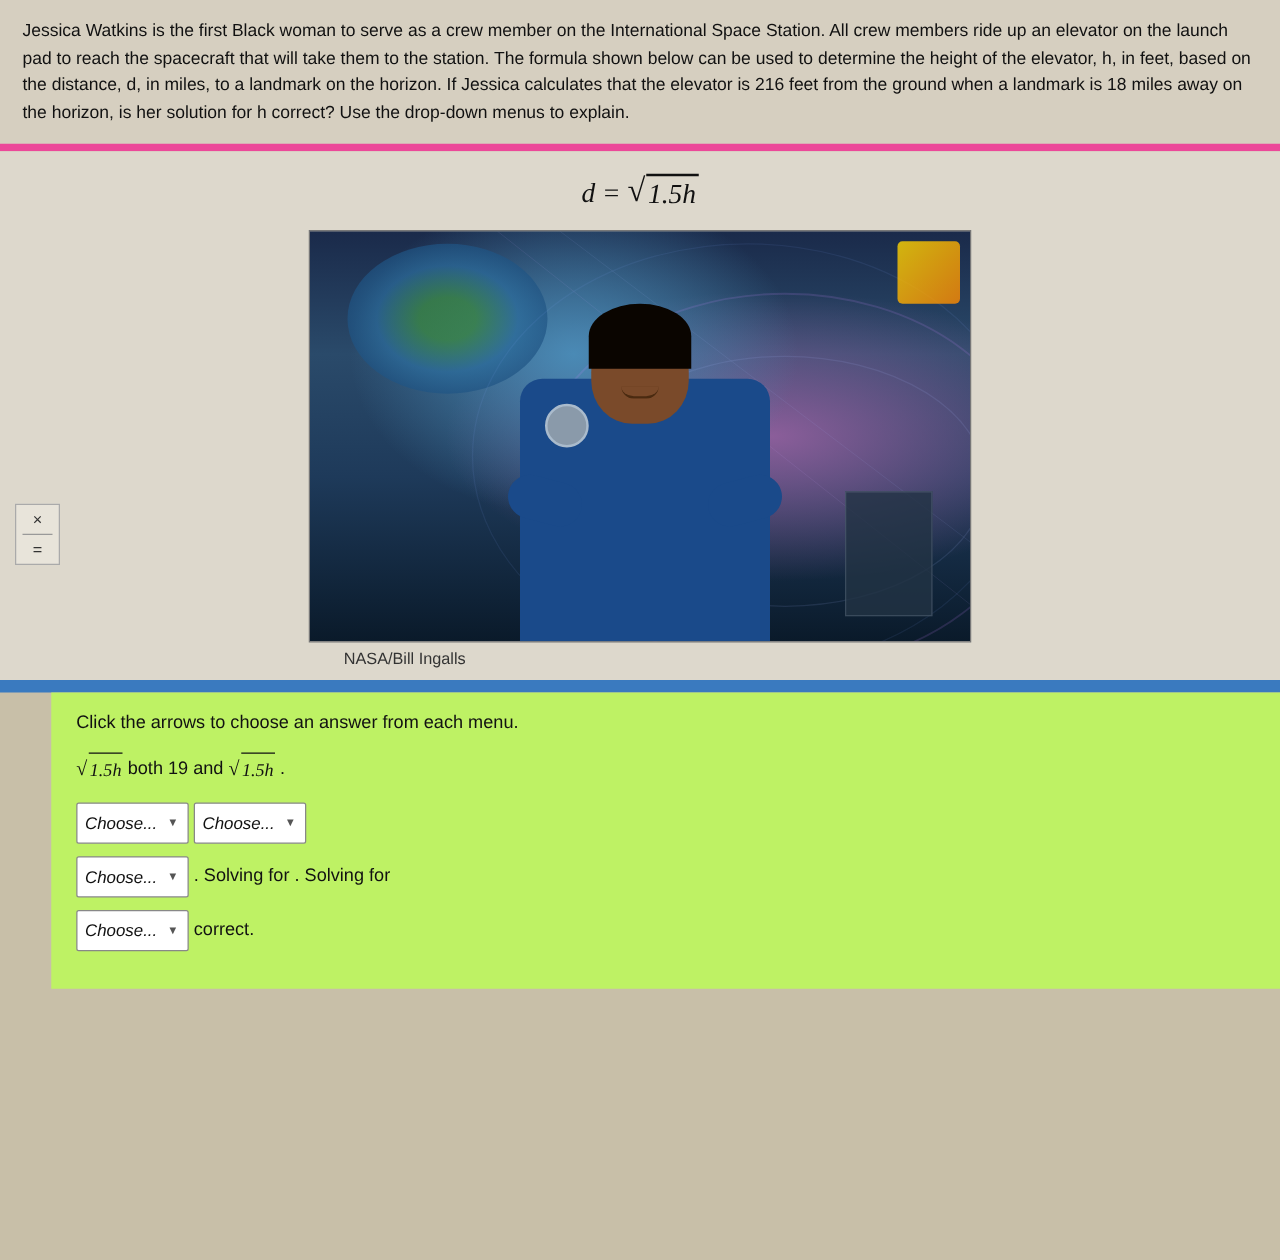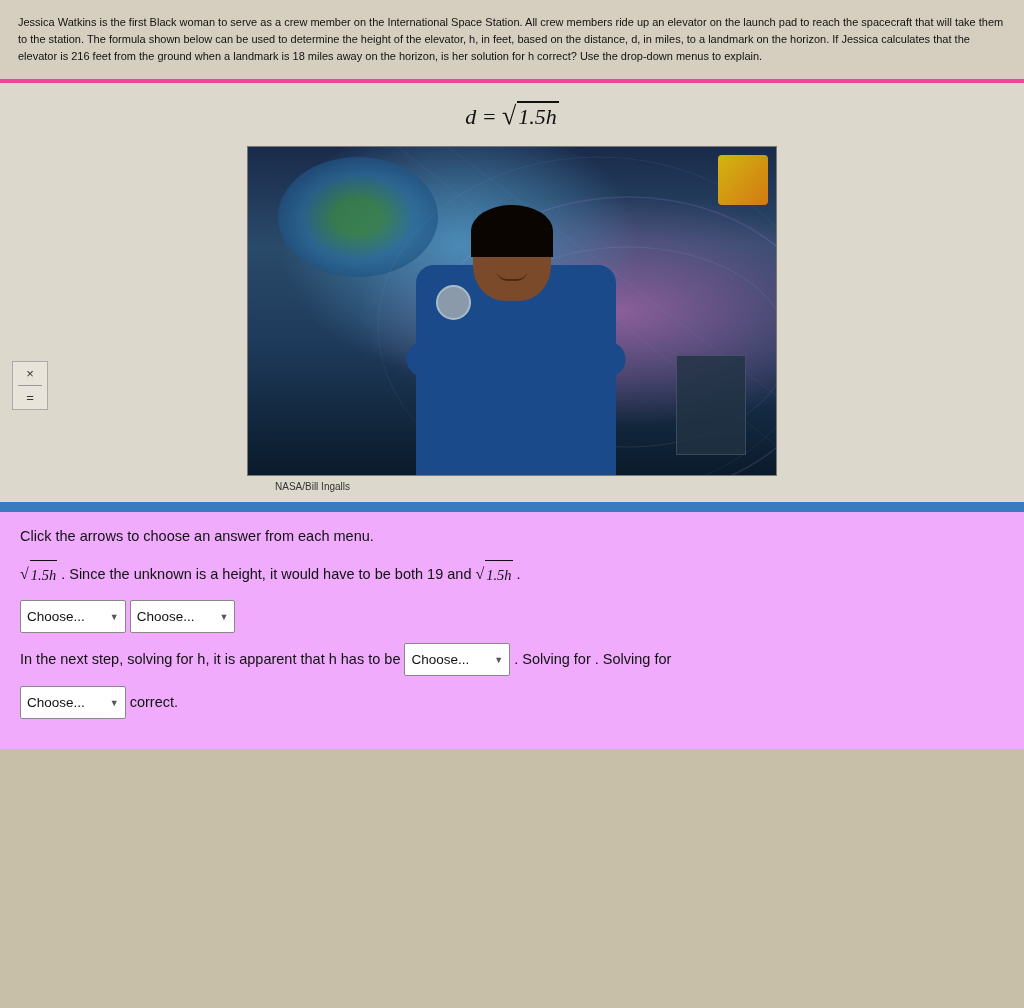--- a/index.html
+++ b/index.html
@@ -8,22 +8,22 @@
       background: #c8bfa8;
       width: 1024px;
       min-height: 1008px;
       overflow-x: hidden;
     }
 
     
     .problem-text-area {
       background: #d6cfc0;
       padding: 14px 18px 14px 18px;
-      border-bottom: 4px solid #ec4899;
-      font-size: 11px;
+      border-bottom: 6px solid #ec4899;
+      font-size: 14px;
       line-height: 1.55;
       color: #111;
     }
 
     
     .main-content {
       background: #ddd8cc;
       padding: 18px 30px 10px 30px;
       display: flex;
       flex-direction: column;
@@ -62,44 +62,46 @@
 
     
     .blue-bar {
       background: #3a7abf;
       height: 10px;
       width: 100%;
     }
 
     
     .bottom-section {
-      background: #f0abfc;
+      background: #bef264;
       padding: 16px 20px 20px 20px;
       font-size: 14.5px;
       color: #111;
+      margin-left: 41px;
     }
 
     .bottom-instruction {
       font-size: 14.5px;
       margin-bottom: 14px;
       color: #111;
     }
 
     .dropdown-inline {
       display: inline-flex;
       align-items: center;
       border: 1px solid #888;
       background: white;
       padding: 2px 6px;
       border-radius: 2px;
       font-size: 13.5px;
       cursor: pointer;
       min-width: 90px;
-      gap: 21px;
+      gap: 4px;
       vertical-align: middle;
+      font-style: italic;
     }
 
     .dropdown-arrow {
       font-size: 9px;
       color: #555;
       margin-left: 4px;
     }
 
     .line-row {
       display: flex;
@@ -218,63 +220,61 @@
       <div style="position:absolute; top:80px; right:-10px; width:60px; height:35px; background:#1a4a8a; border-radius:20px; transform:rotate(-15deg);"></div>
 
       <div style="position:absolute; top:20px; left:20px; width:35px; height:35px; background:#8a9aaa; border-radius:50%; border:2px solid #aabbcc;"></div>
     </div>
 
     <div class="overlay-badge"></div>
 
     <div style="position:absolute; bottom:20px; right:30px; width:70px; height:100px; background:#223344; border:1px solid #445566; opacity:0.8;"></div>
   </div>
 
-  <div style="font-size:10px; color:#333; margin-top:5px; align-self:flex-start; margin-left:245px;">NASA/Bill Ingalls</div>
+  <div style="font-size:13px; color:#333; margin-top:5px; align-self:flex-start; margin-left:245px;">NASA/Bill Ingalls</div>
 
   <div style="position:absolute; left:12px; bottom:92px; background:#e8e4da; border:1px solid #aaa; padding:4px 8px; display:flex; flex-direction:column; align-items:center; width:36px; gap:4px;">
     <span style="font-size:13px; color:#333;">×</span>
     <div style="width:24px; height:1px; background:#999;"></div>
     <span style="font-size:13px; color:#333;">=</span>
   </div>
 
 </div>
 
 <div class="blue-bar"></div>
 
 <div class="bottom-section">
 
   <div class="bottom-instruction">Click the arrows to choose an answer from each menu.</div>
 
   <div class="line-row">
     <span class="sqrt-inline">
       <span style="font-size:16px; font-family:'Times New Roman', serif; margin-right:1px;">√</span>
       <span class="bar" style="font-style:italic; font-family:'Times New Roman', serif;">1.5<em>h</em></span>
     </span>
-    <span class="inline-text">. Since the unknown is a height, it would have to be</span>
     <span class="inline-text">both 19 and</span>
     <span class="sqrt-inline">
       <span style="font-size:16px; font-family:'Times New Roman', serif; margin-right:1px;">√</span>
       <span class="bar" style="font-style:italic; font-family:'Times New Roman', serif;">1.5<em>h</em></span>
     </span>
     <span class="inline-text">.</span>
   </div>
 
   <div class="line-row">
     <div class="dropdown-inline">
       <span>Choose...</span>
       <span class="dropdown-arrow">▼</span>
     </div>
     <div class="dropdown-inline">
       <span>Choose...</span>
       <span class="dropdown-arrow">▼</span>
     </div>
   </div>
 
   <div class="line-row">
-    <span class="inline-text">In the next step, solving for h, it is apparent that h has to be</span>
     <div class="dropdown-inline">
       <span>Choose...</span>
       <span class="dropdown-arrow">▼</span>
     </div>
     <span class="inline-text">. Solving for</span>
     <span class="inline-text">. Solving for</span>
   </div>
 
   <div class="line-row">
     <div class="dropdown-inline">

